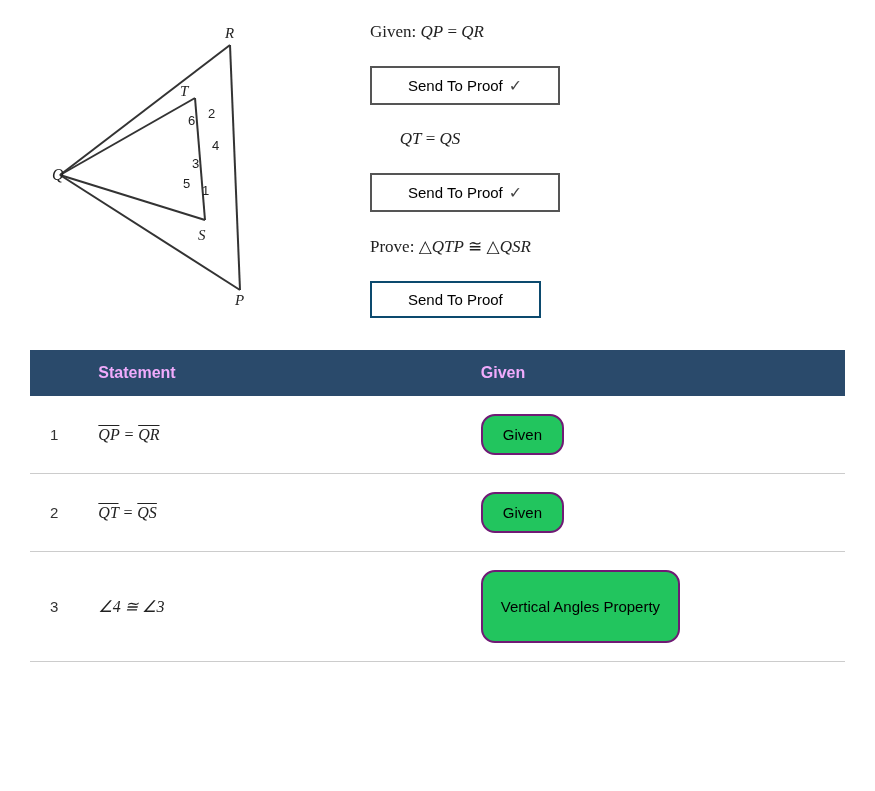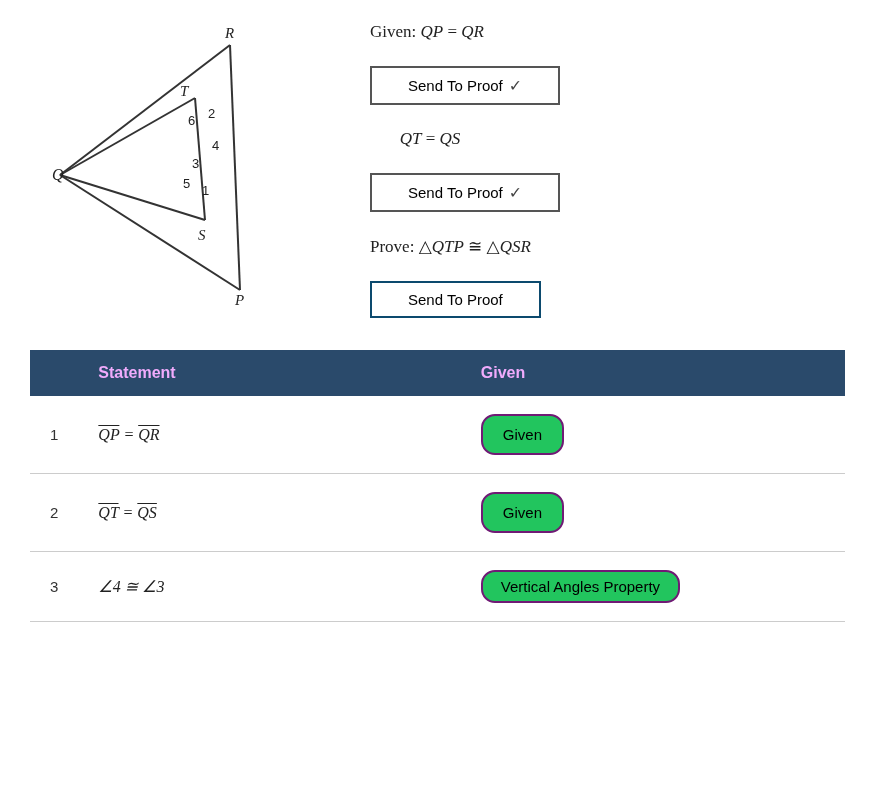--- a/index.html
+++ b/index.html
@@ -123,21 +123,21 @@
       border-radius: 14px;
       padding: 10px 20px;
       font-size: 15px;
       font-family: Arial, sans-serif;
       cursor: pointer;
       display: inline-block;
     }
 
     .reason-btn.large {
       font-size: 15px;
-      padding: 6px 18px;
+      padding: 26px 18px;
     }
 
     .overline-text {
       text-decoration: overline;
     }
   </style>
 </head>
 <body>
 
 <div>

